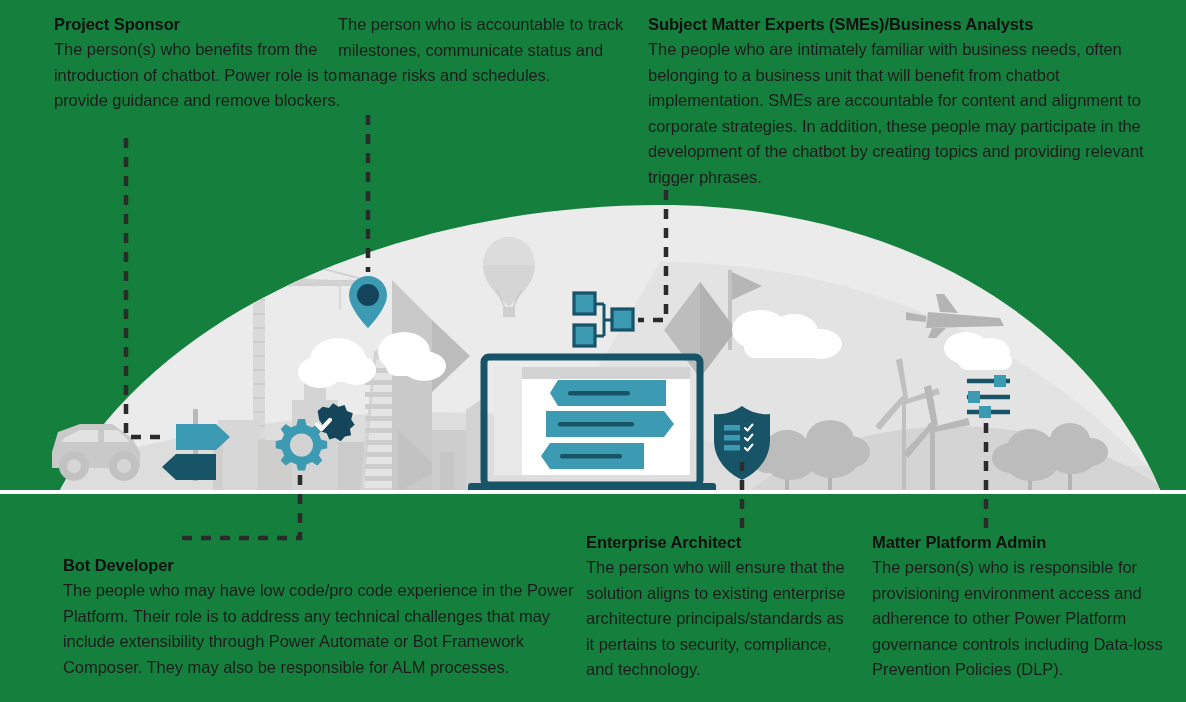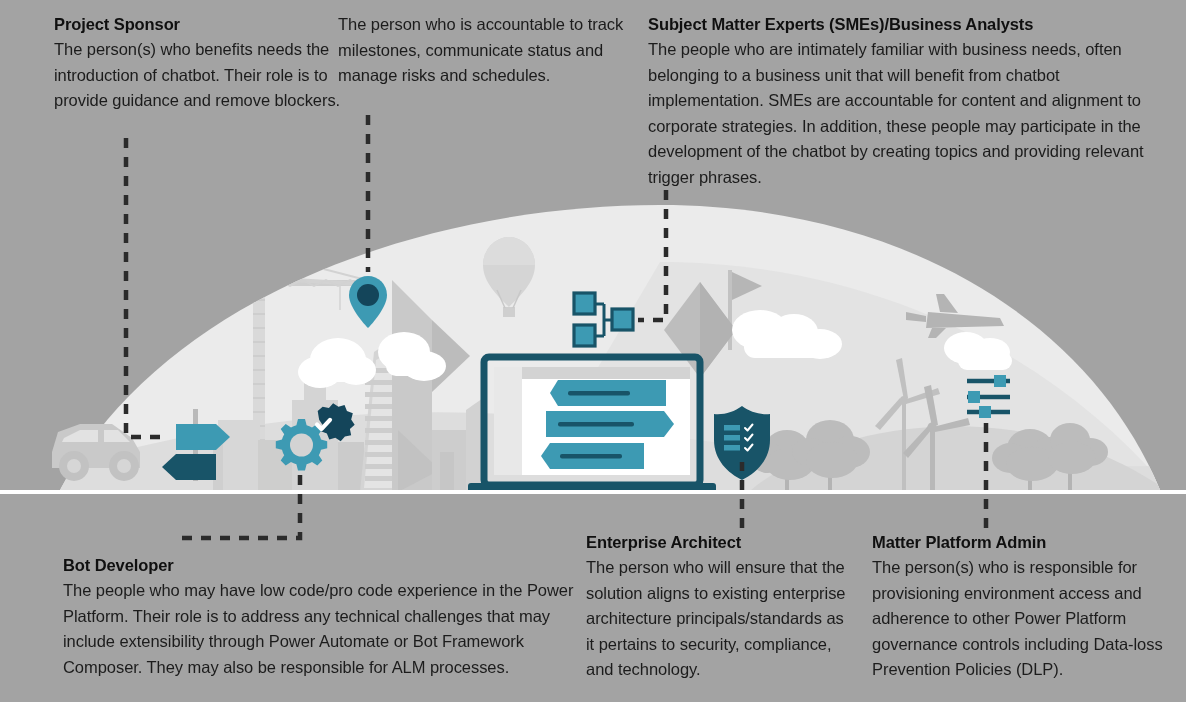--- a/index.html
+++ b/index.html
@@ -11,21 +11,21 @@
   }
   body {
     font-family: "Liberation Sans", sans-serif;
     color: #1a1a1a;
   }
   #page {
     position: relative;
     width: 1186px;
     height: 702px;
     overflow: hidden;
-    background: #a3a3a3;
+    background: #15803d;
   }
 
   
   #scenery {
     position: absolute;
     left: 0;
     top: 0;
     width: 1186px;
     height: 702px;
     pointer-events: none;
@@ -344,21 +344,21 @@
       <path d="M 182 538 L 300 538 L 300 470"></path>
 
       <path d="M 742 528 L 742 462"></path>
 
       <path d="M 986 528 L 986 420"></path>
     </g>
   </svg>
 
   <div class="callout" id="callout-sponsor">
     <div class="callout-title">Project Sponsor</div>
-    <div class="callout-body">The person(s) who benefits needs the introduction of chatbot. Their role is to provide guidance and remove blockers.</div>
+    <div class="callout-body">The person(s) who benefits from the introduction of chatbot. Power role is to provide guidance and remove blockers.</div>
   </div>
 
   <div class="callout" id="callout-manager">
     <div class="callout-body">The person who is accountable to track milestones, communicate status and manage risks and schedules.</div>
   </div>
 
   <div class="callout" id="callout-sme">
     <div class="callout-title">Subject Matter Experts (SMEs)/Business Analysts</div>
     <div class="callout-body">The people who are intimately familiar with business needs, often belonging to a business unit that will benefit from chatbot implementation. SMEs are accountable for content and alignment to corporate strategies. In addition, these people may participate in the development of the chatbot by creating topics and providing relevant trigger phrases.</div>
   </div>

